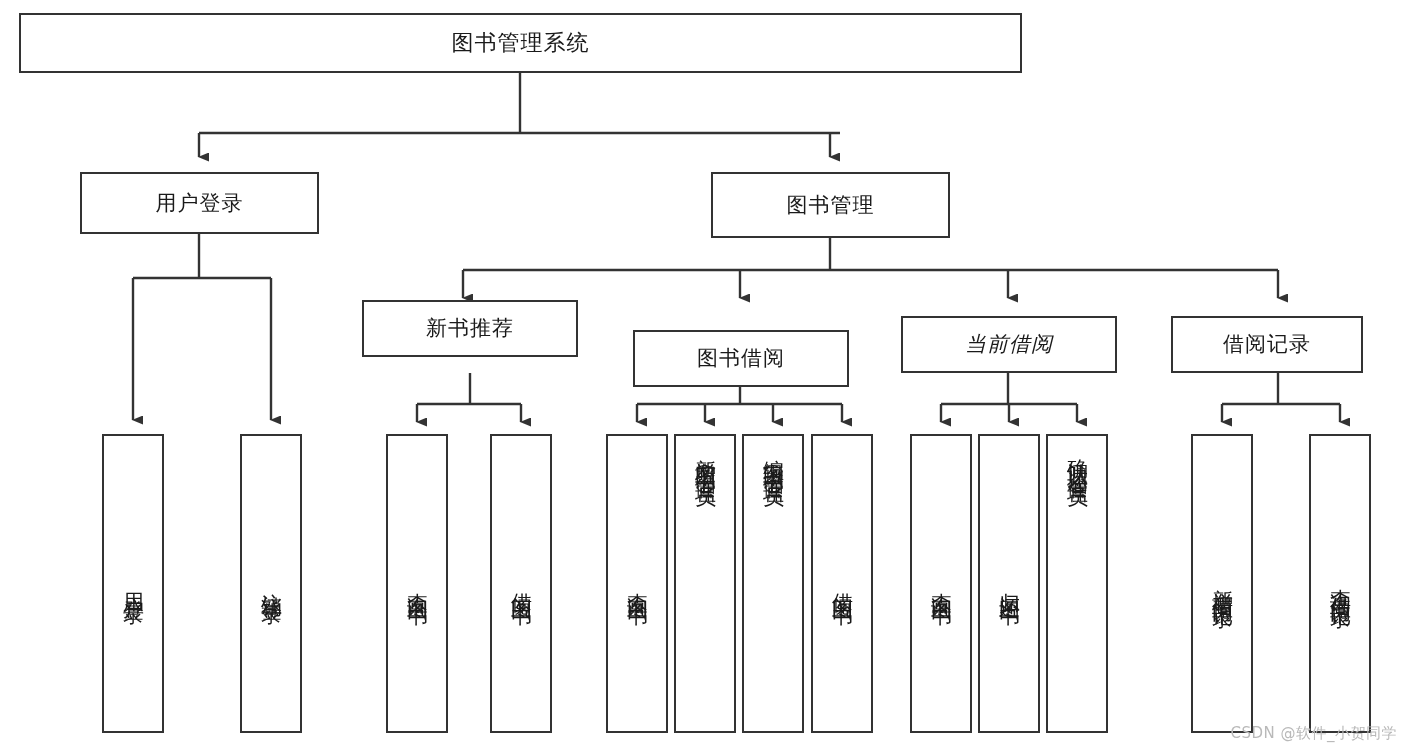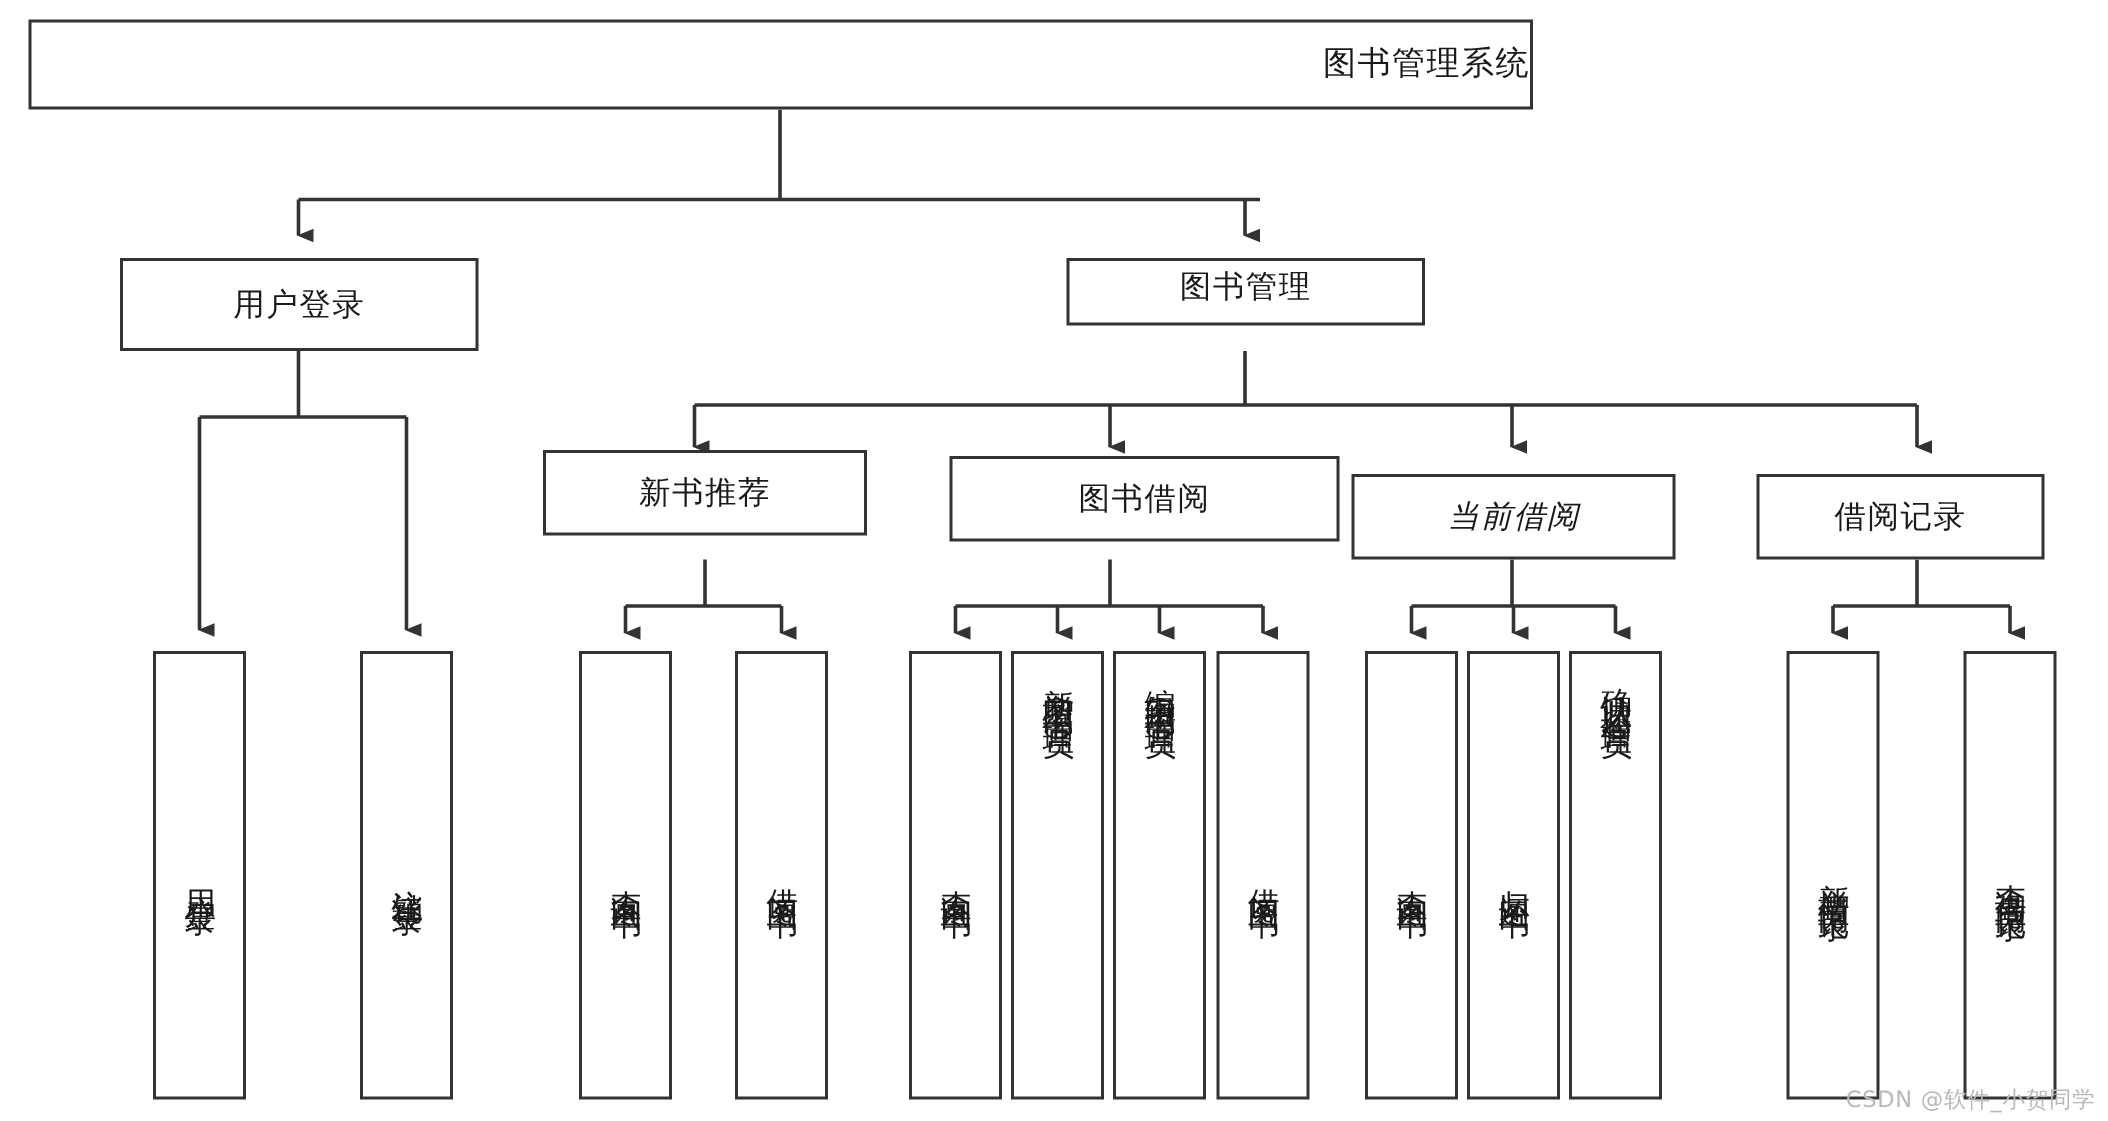--- a/index.html
+++ b/index.html
@@ -109,37 +109,37 @@
       <path d="M1009,404 L1009,422" marker-end="url(#arw)"></path>
       <path d="M1077,404 L1077,422" marker-end="url(#arw)"></path>
 
       <path d="M1278,373 L1278,404"></path>
       <path d="M1222,404 L1340,404"></path>
       <path d="M1222,404 L1222,422" marker-end="url(#arw)"></path>
       <path d="M1340,404 L1340,422" marker-end="url(#arw)"></path>
     </g>
   </svg>
 
-  <div class="node h root" style="left:19px;top:13px;width:1003px;height:60px;justify-content:flex-end;">
+  <div class="node h root" style="left:19px;top:13px;width:1003px;height:60px;">
     <span class="label">图书管理系统</span>
   </div>
 
   <div class="node h" style="left:80px;top:172px;width:239px;height:62px;">
     <span class="label">用户登录</span>
   </div>
 
-  <div class="node h" style="left:711px;top:172px;width:239px;height:45px;font-family:Liberation Mono, monospace;">
+  <div class="node h" style="left:711px;top:172px;width:239px;height:66px;">
     <span class="label">图书管理</span>
   </div>
 
   <div class="node h" style="left:362px;top:300px;width:216px;height:57px;">
     <span class="label">新书推荐</span>
   </div>
 
-  <div class="node h" style="left:633px;top:304px;width:260px;height:57px;">
+  <div class="node h" style="left:633px;top:330px;width:216px;height:57px;">
     <span class="label">图书借阅</span>
   </div>
 
   <div class="node h" style="left:901px;top:316px;width:216px;height:57px;font-style:italic;">
     <span class="label">当前借阅</span>
   </div>
 
   <div class="node h" style="left:1171px;top:316px;width:192px;height:57px;">
     <span class="label">借阅记录</span>
   </div>

